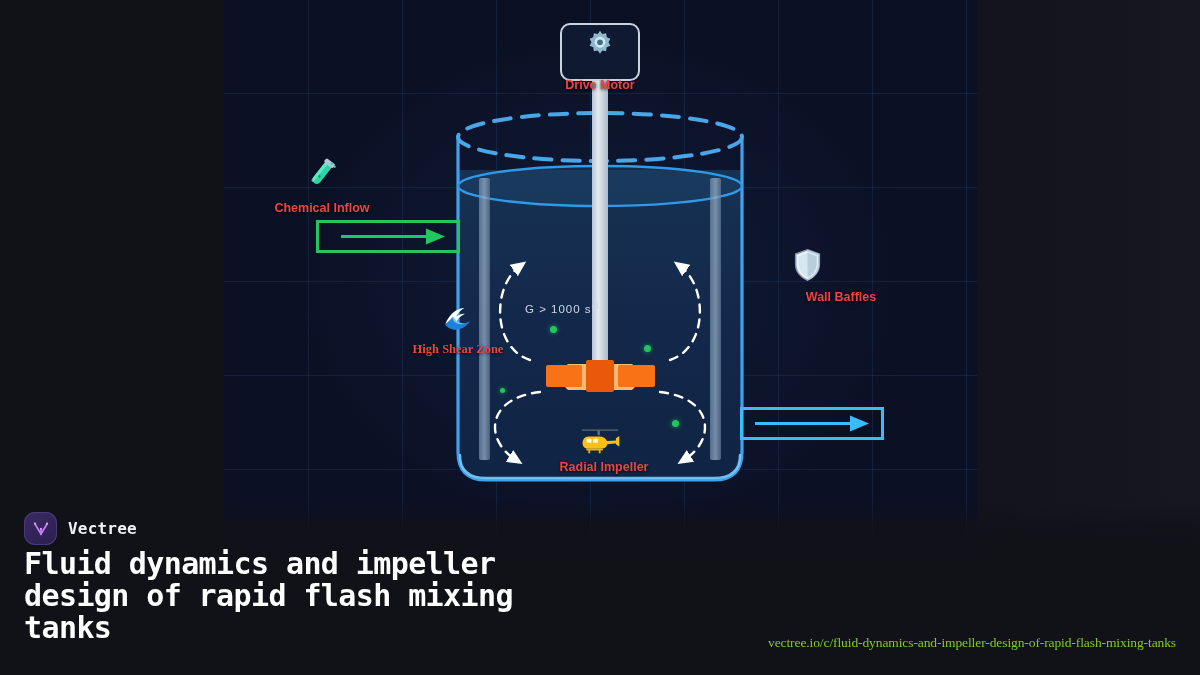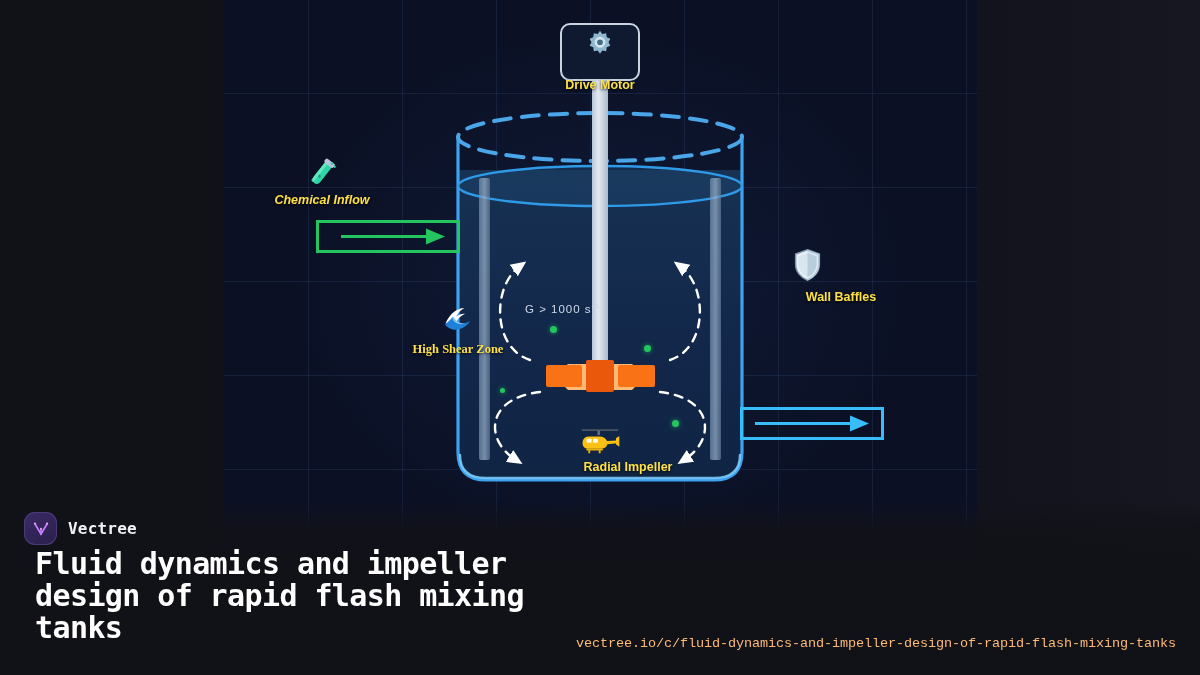--- a/index.html
+++ b/index.html
@@ -42,33 +42,33 @@
   .brandmark{
     width:33px;height:33px;border-radius:11px;
     background:linear-gradient(150deg,#3b2a63,#2a1f4d);
     display:flex;align-items:center;justify-content:center;
     box-shadow:0 0 0 1px #4a3a78 inset;
   }
   .brandname{color:#f1f1f5;font-size:16px;font-weight:700;font-family:"DejaVu Sans Mono",monospace;letter-spacing:.2px;}
   .headline{
     position:absolute;left:24px;top:548px;z-index:41;
     color:#fff;font-family:"DejaVu Sans Mono",monospace;font-weight:700;
-    font-size:30px;line-height:32px;letter-spacing:-.6px;max-width:560px;margin-left:11px;
+    font-size:30px;line-height:32px;letter-spacing:-.6px;max-width:560px;
   }
   .urlline{
     position:absolute;right:24px;bottom:24px;z-index:41;
-    color:#fdba74;font-family:Liberation Mono, monospace;font-size:13.5px;letter-spacing:-.1px;
+    color:#84cc16;font-family:Liberation Serif, serif;font-size:13.5px;letter-spacing:-.1px;
   }
 
   
   .tank-wrap{position:absolute;left:0;top:0;width:1200px;height:675px;}
   svg.diagram{position:absolute;left:0;top:0;width:1200px;height:675px;overflow:visible;}
 
   .lbl{
-    position:absolute;color:#fde047;font-size:12.5px;font-weight:700;
+    position:absolute;color:#ef4444;font-size:12.5px;font-weight:700;
     text-shadow:0 1px 3px rgba(0,0,0,.85);white-space:nowrap;z-index:25;
   }
   .icon{position:absolute;z-index:25;}
   .eqn{
     position:absolute;color:#cfd8e8;font-family:Liberation Sans, sans-serif;
     font-size:11.5px;letter-spacing:1px;z-index:14;white-space:nowrap;
   }
   .eqn sup{font-size:8px;vertical-align:super;}
   .dot{position:absolute;width:7px;height:7px;border-radius:50%;background:#22c55e;z-index:16;
        box-shadow:0 0 5px rgba(34,197,94,.65);}
@@ -209,24 +209,24 @@
     <div class="dot" style="left:550px;top:326px;"></div>
     <div class="dot" style="left:644px;top:345px;"></div>
     <div class="dot" style="left:500px;top:388px;width:5px;height:5px;"></div>
     <div class="dot" style="left:672px;top:420px;"></div>
 
     <div class="eqn" style="left:525px;top:301px;">
       <span>G &gt; 1000 s</span><sup>-1</sup>
     </div>
 
     <div class="lbl" style="left:600px;top:78px;transform:translateX(-50%);">Drive Motor</div>
-    <div class="lbl" style="left:322px;top:193px;transform:translateX(-50%);font-style:italic;">Chemical Inflow</div>
+    <div class="lbl" style="left:322px;top:201px;transform:translateX(-50%);">Chemical Inflow</div>
     <div class="lbl" style="left:458px;top:342px;transform:translateX(-50%);font-family:Liberation Serif, serif;">High Shear Zone</div>
     <div class="lbl" style="left:841px;top:290px;transform:translateX(-50%);">Wall Baffles</div>
-    <div class="lbl" style="left:628px;top:460px;transform:translateX(-50%);">Radial Impeller</div>
+    <div class="lbl" style="left:604px;top:460px;transform:translateX(-50%);">Radial Impeller</div>
   </div>
 
   <div class="caption"></div>
 
   <div class="brandrow">
     <div class="brandmark">
       <svg width="20" height="20" viewBox="0 0 20 20">
         <path d="M4 5 L10 15 L16 5" fill="none" stroke="#c77dff" stroke-width="1.7" stroke-linecap="round"></path>
         <path d="M10 15 L10 10.5" fill="none" stroke="#c77dff" stroke-width="1.7" stroke-linecap="round"></path>
         <circle cx="4" cy="4.6" r="1.1" fill="#e0aaff"></circle>

